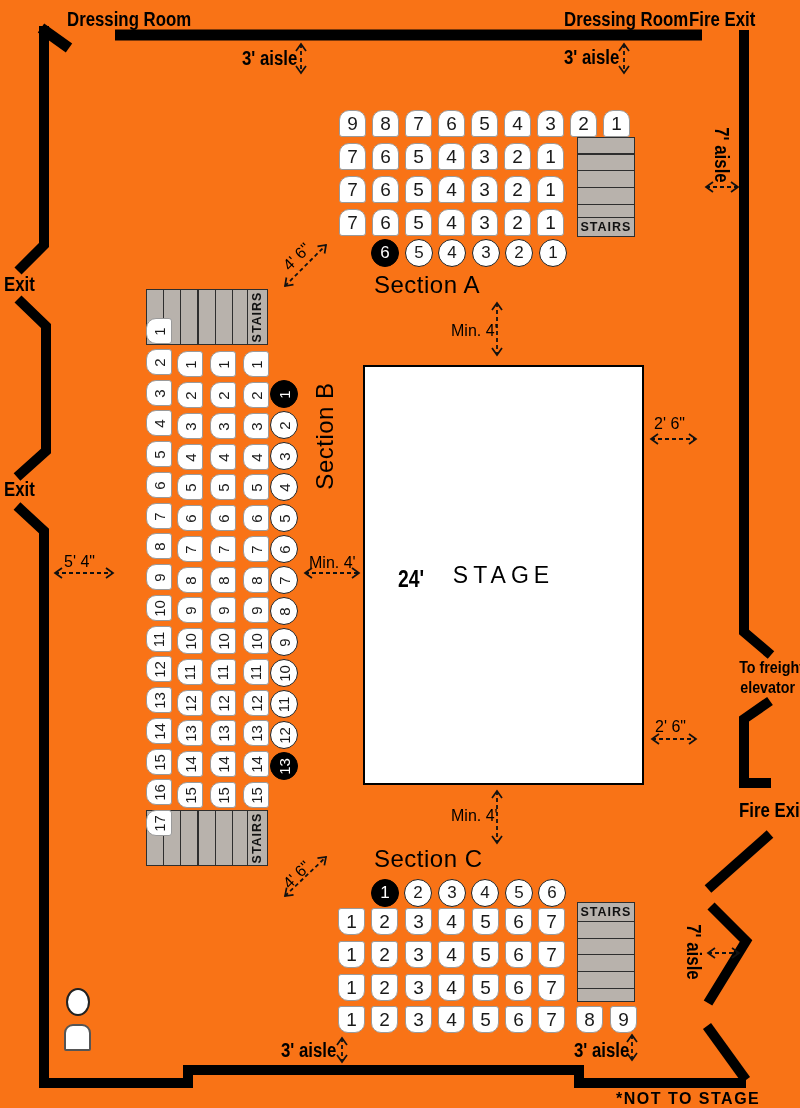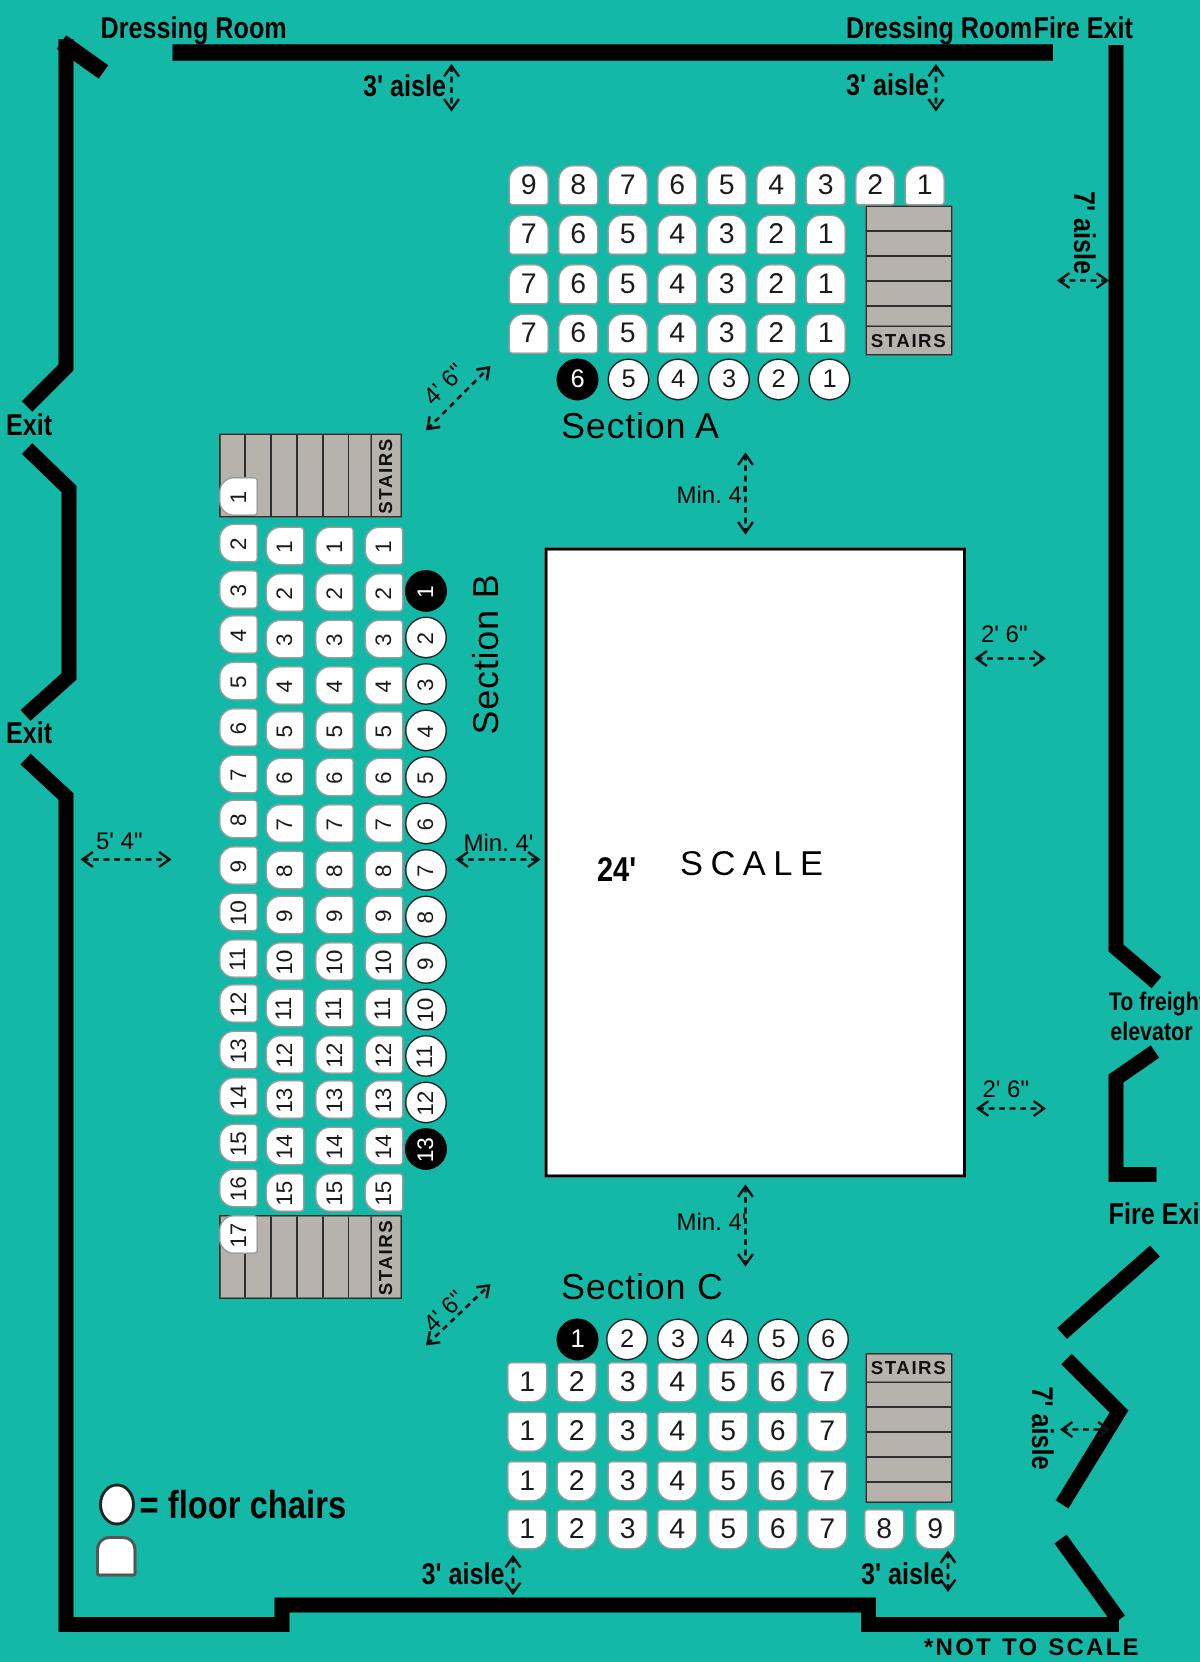--- a/index.html
+++ b/index.html
@@ -1,16 +1,16 @@
 <!DOCTYPE html>
 <html><head>
 <meta charset="utf-8">
 <style>
   html,body{margin:0;padding:0;background:#fff}
-  #plan{position:relative;width:800px;height:1108px;background:#14b8a6;overflow:hidden;
+  #plan{position:relative;width:800px;height:1108px;background:#f97316;overflow:hidden;
         font-family:"Liberation Sans",sans-serif;color:#000}
   #walls{position:absolute;left:0;top:0;z-index:1;pointer-events:none}
   .lbl{position:absolute;white-space:nowrap;z-index:4}
   .cond{font-weight:700;display:inline-block;transform:scaleX(.84);transform-origin:left center;
         letter-spacing:0;white-space:nowrap}
   .cond.ctr{transform-origin:center center}
   .wall-lbl{font-size:20px;line-height:20px}
   .dim{font-size:16px;line-height:16px;color:#000}
   .sec-lbl{font-size:24px;letter-spacing:.5px;line-height:24px;font-weight:400}
   .rot{position:absolute;display:flex;align-items:center;justify-content:center;z-index:4}
@@ -107,21 +107,21 @@
   <div class="lbl wall-lbl" style="left:689px;top:9px"><span class="cond">Fire Exit</span></div>
   <div class="lbl wall-lbl" style="left:4px;top:274px"><span class="cond">Exit</span></div>
   <div class="lbl wall-lbl" style="left:4px;top:479px"><span class="cond">Exit</span></div>
   <div class="lbl" style="left:733px;top:658px">
     <div class="freight">
       <span class="cond ctr">To freight</span><br>
       <span class="cond ctr">elevator</span>
     </div>
   </div>
   <div class="lbl wall-lbl" style="left:739px;top:800px"><span class="cond">Fire Exit</span></div>
-  <div class="lbl nts" style="left:616px;top:1090px">*NOT TO SCALE</div>
+  <div class="lbl nts" style="left:616px;top:1090px">*NOT TO STAGE</div>
 
   <div class="lbl wall-lbl" style="left:242px;top:48px"><span class="cond">3' aisle</span></div>
   <div class="lbl wall-lbl" style="left:564px;top:47px"><span class="cond">3' aisle</span></div>
   <div class="lbl wall-lbl" style="left:281px;top:1040px"><span class="cond">3' aisle</span></div>
   <div class="lbl wall-lbl" style="left:574px;top:1040px"><span class="cond">3' aisle</span></div>
   <div class="rot wall-lbl" style="left:687px;top:143px;width:70px;height:24px;transform:rotate(90deg)">
     <span class="cond ctr">7' aisle</span>
   </div>
   <div class="rot wall-lbl" style="left:659px;top:940px;width:70px;height:24px;transform:rotate(90deg)">
     <span class="cond ctr">7' aisle</span>
@@ -133,21 +133,21 @@
   <div class="lbl dim" style="left:655px;top:719px">2' 6"</div>
   <div class="lbl dim" style="left:64px;top:554px">5' 4"</div>
   <div class="rot dim" style="left:265px;top:248px;width:64px;height:18px;transform:rotate(-45deg)">
     <span>4' 6"</span>
   </div>
   <div class="rot dim" style="left:265px;top:866px;width:64px;height:18px;transform:rotate(-45deg)">
     <span>4' 6"</span>
   </div>
 
   <div id="stage">
-    <span class="stage-name">SCALE</span>
+    <span class="stage-name">STAGE</span>
     <span class="stage-24"><span class="cond">24'</span></span>
   </div>
 
   <div class="lbl sec-lbl" style="left:374px;top:273px">Section A</div>
   <div class="rot sec-lbl" style="left:265px;top:423px;width:120px;height:26px;transform:rotate(-90deg)">
     <span>Section B</span>
   </div>
   <div class="lbl sec-lbl" style="left:374px;top:847px">Section C</div>
 
   <div class="stairs vert" style="left:577px;top:137px;width:58px;height:100px">
@@ -610,19 +610,18 @@
       <div class="seat c" style="left: 576px; top: 1006px;">
         <span>8</span>
       </div>
       <div class="seat c" style="left: 610px; top: 1006px;">
         <span>9</span>
       </div>
     </div>
 
   <div class="legend-row" style="left:66px;top:988px">
     <span class="ico-floor"></span>
-    <span class="legend-text"><span class="cond">= floor chairs</span></span>
   </div>
   <div class="legend-row" style="left:64px;top:1024px">
     <span class="ico-riser"></span>
   </div>
 
 </div>
 
 </body></html>

